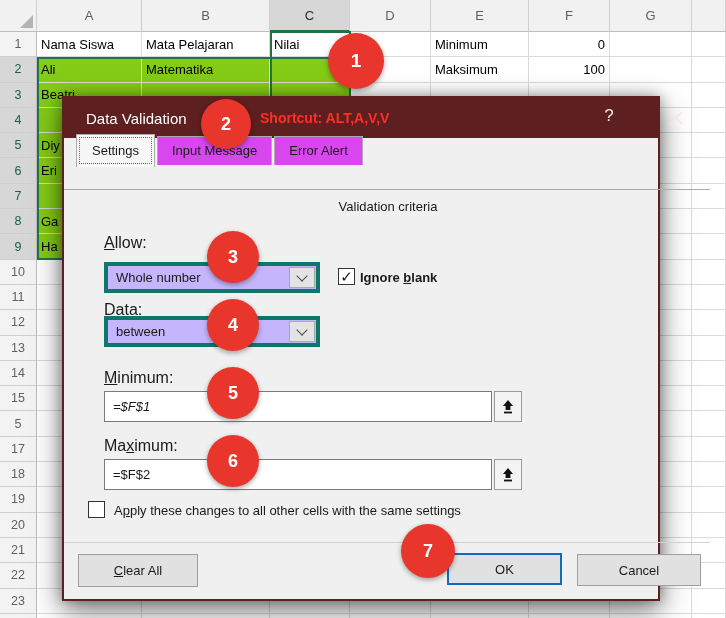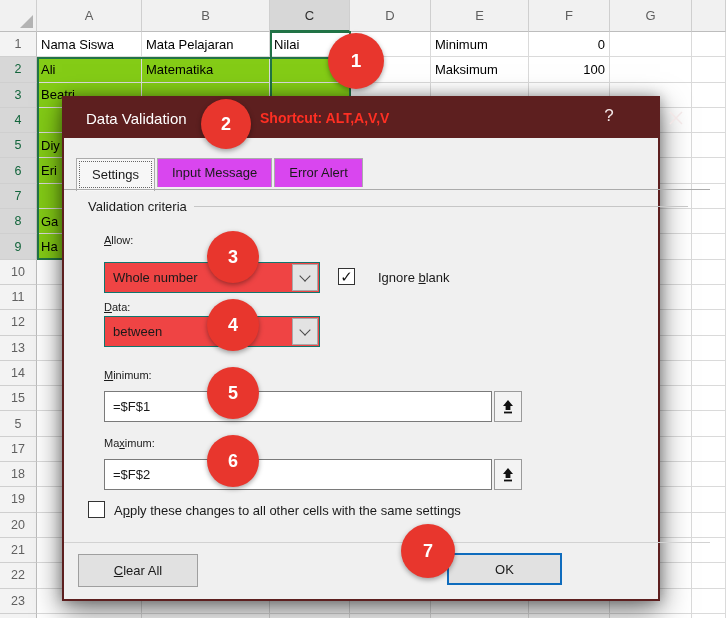--- a/index.html
+++ b/index.html
@@ -38,36 +38,36 @@
             box-shadow:0 10px 28px rgba(0,0,0,.5), 0 0 12px rgba(0,0,0,.3);
             font-size:13px; color:#1a1a1a; }
   #titlebar { position:relative; height:40px; background:#5d1f1f; display:flex; align-items:center; }
   #title { color:#fff; font-size:15px; padding-left:22px; }
   #shortcut { position:absolute; left:196px; top:12px; color:#ff2f23; font-weight:bold; font-size:14px; }
   #help { position:absolute; left:534px; top:8px; width:22px; color:#f2e6e6; font-size:17px; text-align:center; }
   #closebtn { position:absolute; left:598px; top:9px; width:28px; height:22px;
               display:flex; align-items:center; justify-content:center; }
 
   
-  #tabs { position:absolute; left:12px; top:60px; display:flex; align-items:flex-start; }
+  #tabs { position:absolute; left:12px; top:36px; display:flex; align-items:center; }
   .tab { background:#d946ef; border:1px solid #ababab; border-bottom:none;
          padding:6px 14px 7px 14px; margin-right:2px; font-size:13px; color:#1a1a1a; }
   .tab.active { background:#f7f7f7; padding:8px 15px 9px 15px;
                 outline:1px dotted #666; outline-offset:-4px; position:relative; }
   #tabline { position:absolute; left:0; top:91px; width:646px; border-top:1px solid #ababab; }
 
   
-  #grouprow { position:absolute; left:24px; top:101px; width:600px; display:flex; align-items:center; }
+  #grouprow { position:absolute; left:24px; top:101px; width:600px; display:flex; align-items:center;flex-direction:column; }
   #grouprow .gline { flex:1; border-top:1px solid #c6c6c6; margin-left:7px; }
 
-  .flabel { position:absolute; left:40px; font-size:11px; color:#1a1a1a; }
+  .flabel { position:absolute; left:40px; font-size:16px; color:#1a1a1a; }
   .mn { text-decoration:underline; }
 
-  .combo { position:absolute; left:40px; width:216px; height:31px; background:#ef4444;
-           border:1px solid #0f766e; display:flex; }
+  .combo { position:absolute; left:40px; width:216px; height:31px; background:#c4b5fd;
+           border:4px solid #0f766e; display:flex; }
   .combo .ctxt { flex:1; display:flex; align-items:center; padding-left:8px; font-size:13px; }
   .combo .cbtn { width:26px; margin:1px; background:#e3e3e3; border:1px solid #a9a9a9;
                  display:flex; align-items:center; justify-content:center; }
   .chev { width:8px; height:8px; border-left:1.6px solid #4a4a4a; border-bottom:1.6px solid #4a4a4a;
           transform:rotate(-45deg); margin-top:-4px; }
 
   .txtin { position:absolute; left:40px; width:388px; height:31px; background:#fff;
            border:1px solid #7a7a7a; display:flex; align-items:center; padding-left:8px; font-size:13px; }
   .picker { position:absolute; left:430px; width:28px; height:31px; background:#f3f3f3;
             border:1px solid #9a9a9a; display:flex; align-items:center; justify-content:center; }
@@ -355,32 +355,32 @@
   </div>
 
   <div class="flabel" style="top:136px;"><span></span><span class="mn">A</span><span>llow:</span></div>
   <div class="combo" style="top:164px;">
     <span class="ctxt">Whole number</span>
     <span class="cbtn">
         <span class="chev"></span>
       </span>
   </div>
   <div class="cb" style="left:274px; top:170px;">✓</div>
-  <div class="cblabel" style="left:314px; top:172px;"><span>Ignore </span><span class="mn">b</span><span>lank</span></div>
+  <div class="cblabel" style="left:296px; top:172px;font-weight:bold;"><span>Ignore </span><span class="mn">b</span><span>lank</span></div>
 
   <div class="flabel" style="top:203px;"><span></span><span class="mn">D</span><span>ata:</span></div>
   <div class="combo" style="top:218px;">
     <span class="ctxt">between</span>
     <span class="cbtn">
         <span class="chev"></span>
       </span>
   </div>
 
   <div class="flabel" style="top:271px;"><span></span><span class="mn">M</span><span>inimum:</span></div>
-  <div class="txtin" style="top:293px;">=$F$1</div>
+  <div class="txtin" style="top:293px;font-style:italic;">=$F$1</div>
   <div class="picker" style="top:293px;">
     <svg width="16" height="16" viewBox="0 0 16 16">
       <path d="M8 1 L13 7 H10.4 V11 H5.6 V7 H3 Z" fill="#111"></path>
       <rect x="4" y="12.6" width="8" height="1.8" fill="#111"></rect>
     </svg>
   </div>
 
   <div class="flabel" style="top:339px;"><span>Ma</span><span class="mn">x</span><span>imum:</span></div>
   <div class="txtin" style="top:361px;">=$F$2</div>
   <div class="picker" style="top:361px;">
@@ -392,20 +392,21 @@
 
   <div class="cb" style="left:24px; top:403px;"></div>
   <div class="cblabel" style="left:50px; top:405px;"><span>A</span><span class="mn">p</span><span>ply these changes to all other cells with the same settings</span></div>
 
   <div id="sep"></div>
 
   <div id="btn-clear" class="btn">
       <span><span></span><span class="mn">C</span><span>lear All</span></span>
     </div>
   <div id="btn-ok" class="btn">OK</div>
+  <div id="btn-cancel" class="btn">Cancel</div>
 </div>
 
 <div id="b1" class="badge">1</div>
 <div id="b2" class="badge">2</div>
 <div id="b3" class="badge">3</div>
 <div id="b4" class="badge">4</div>
 <div id="b5" class="badge">5</div>
 <div id="b6" class="badge">6</div>
 <div id="b7" class="badge">7</div>
 

